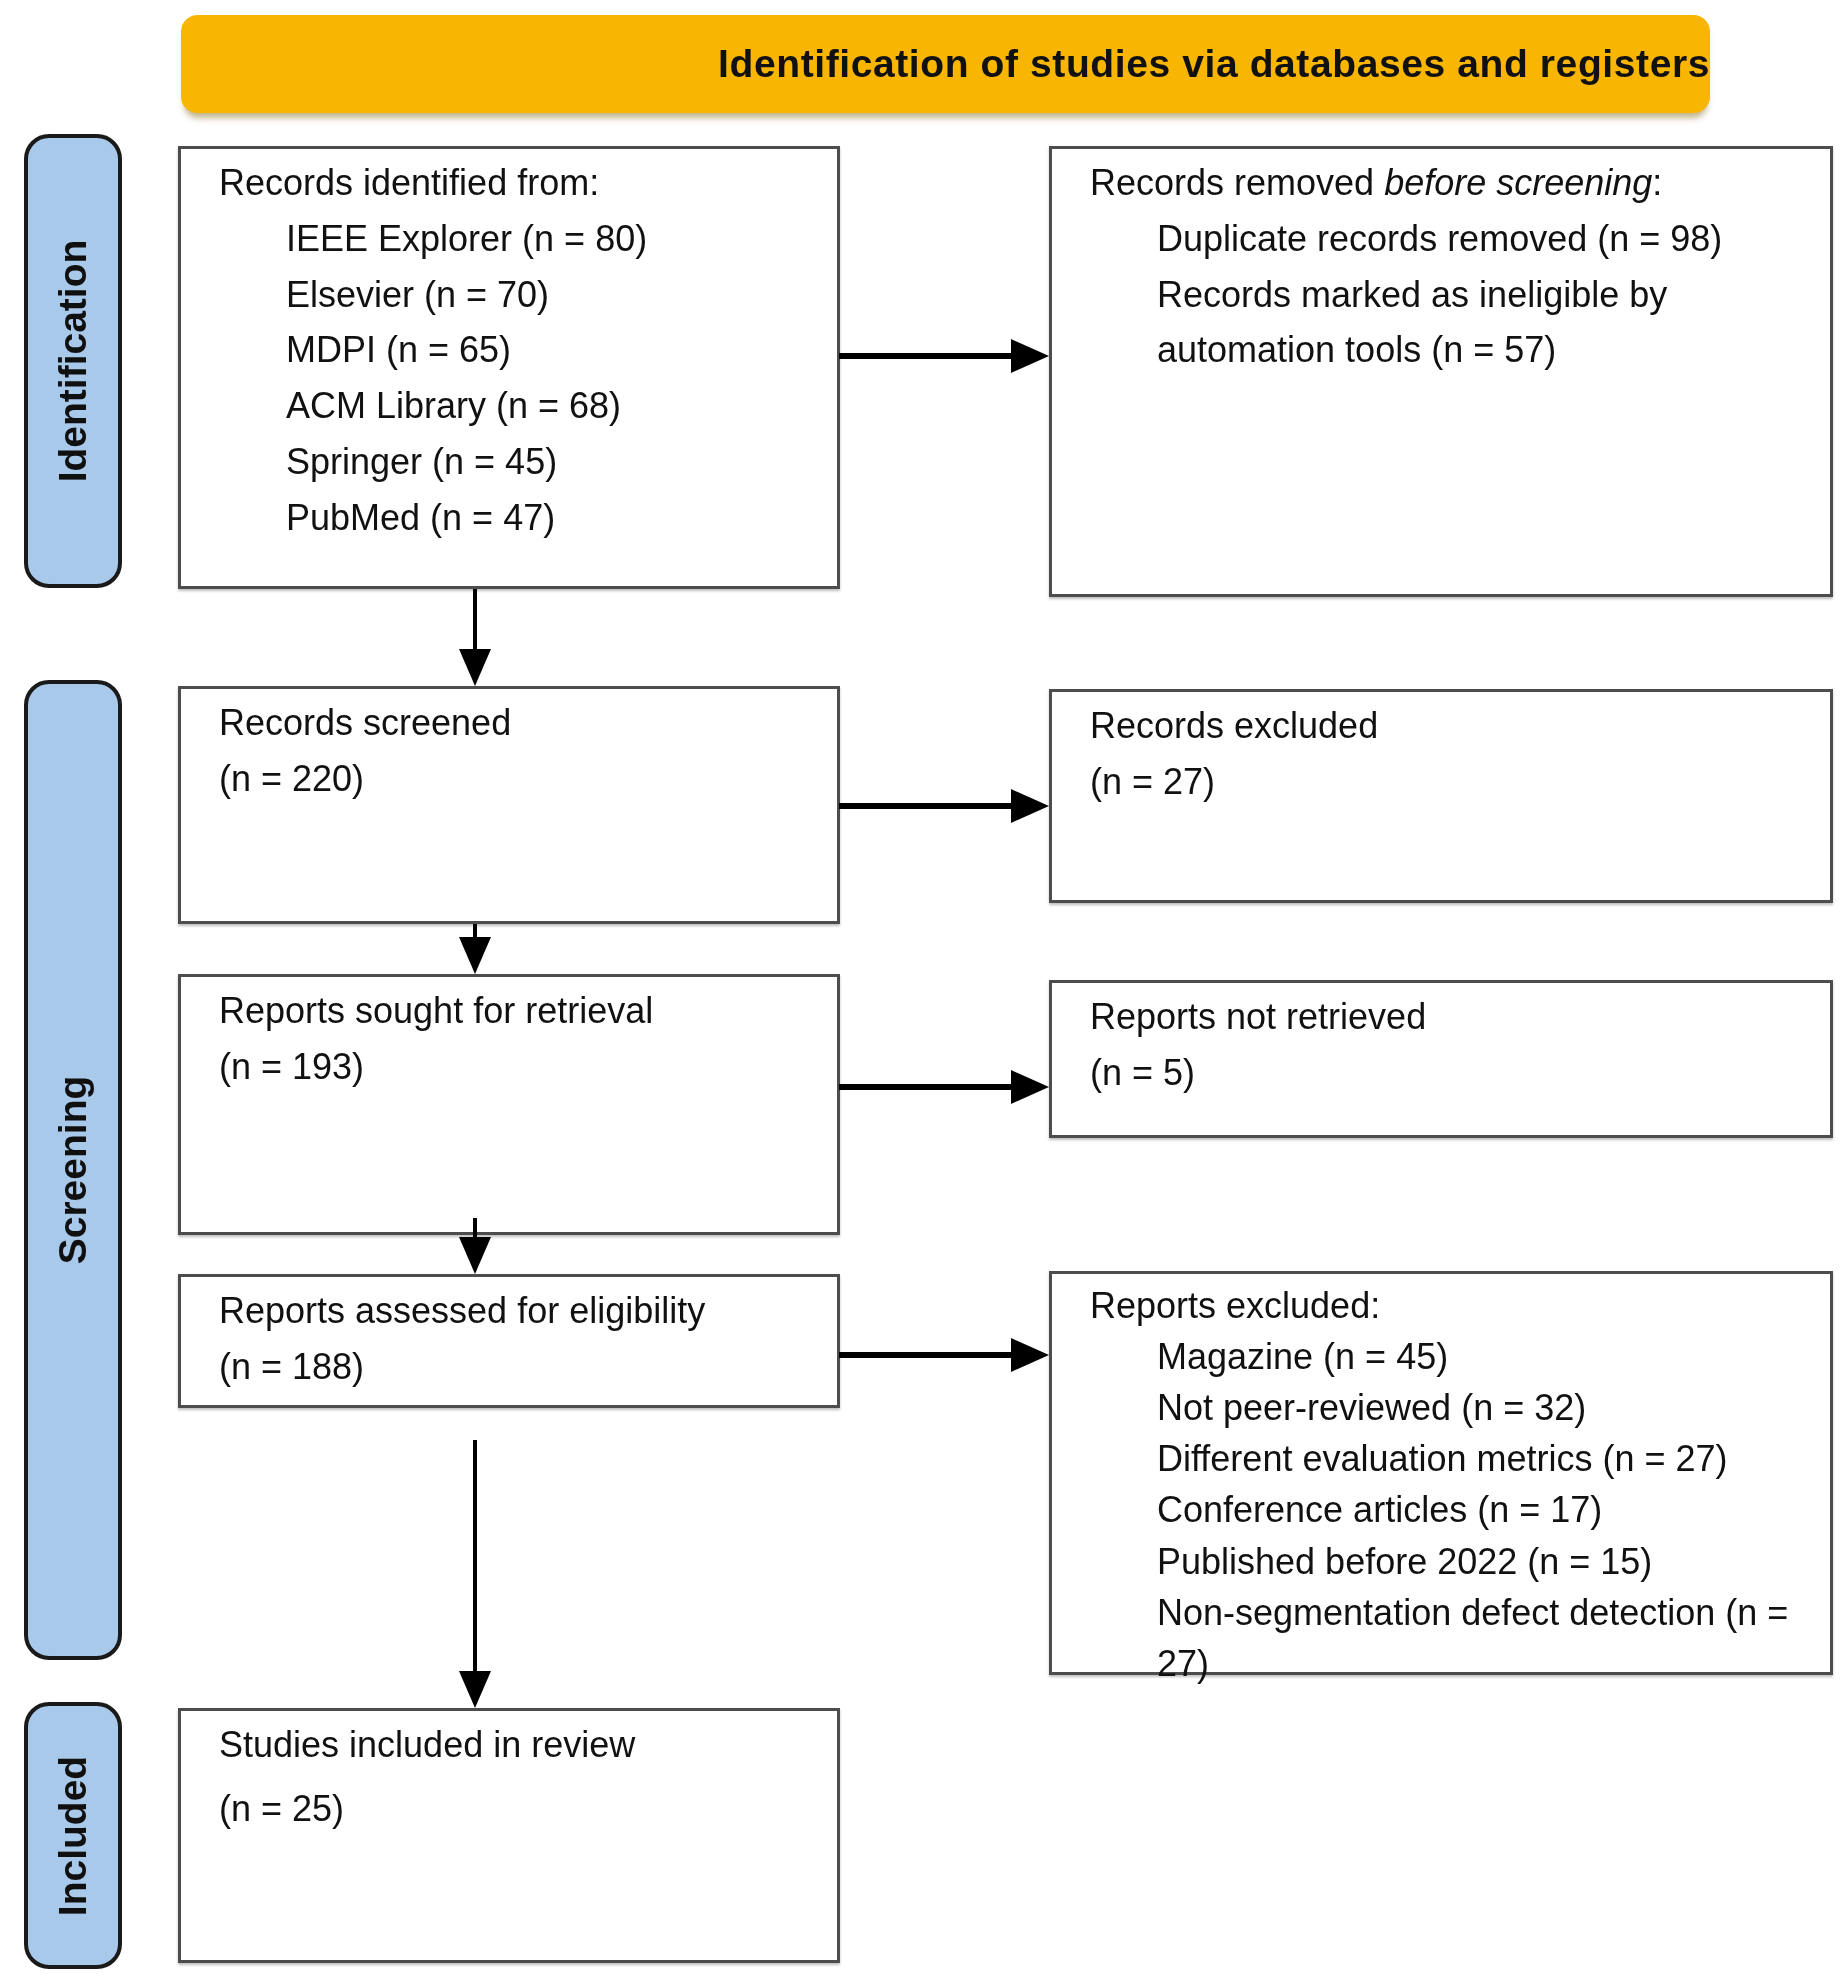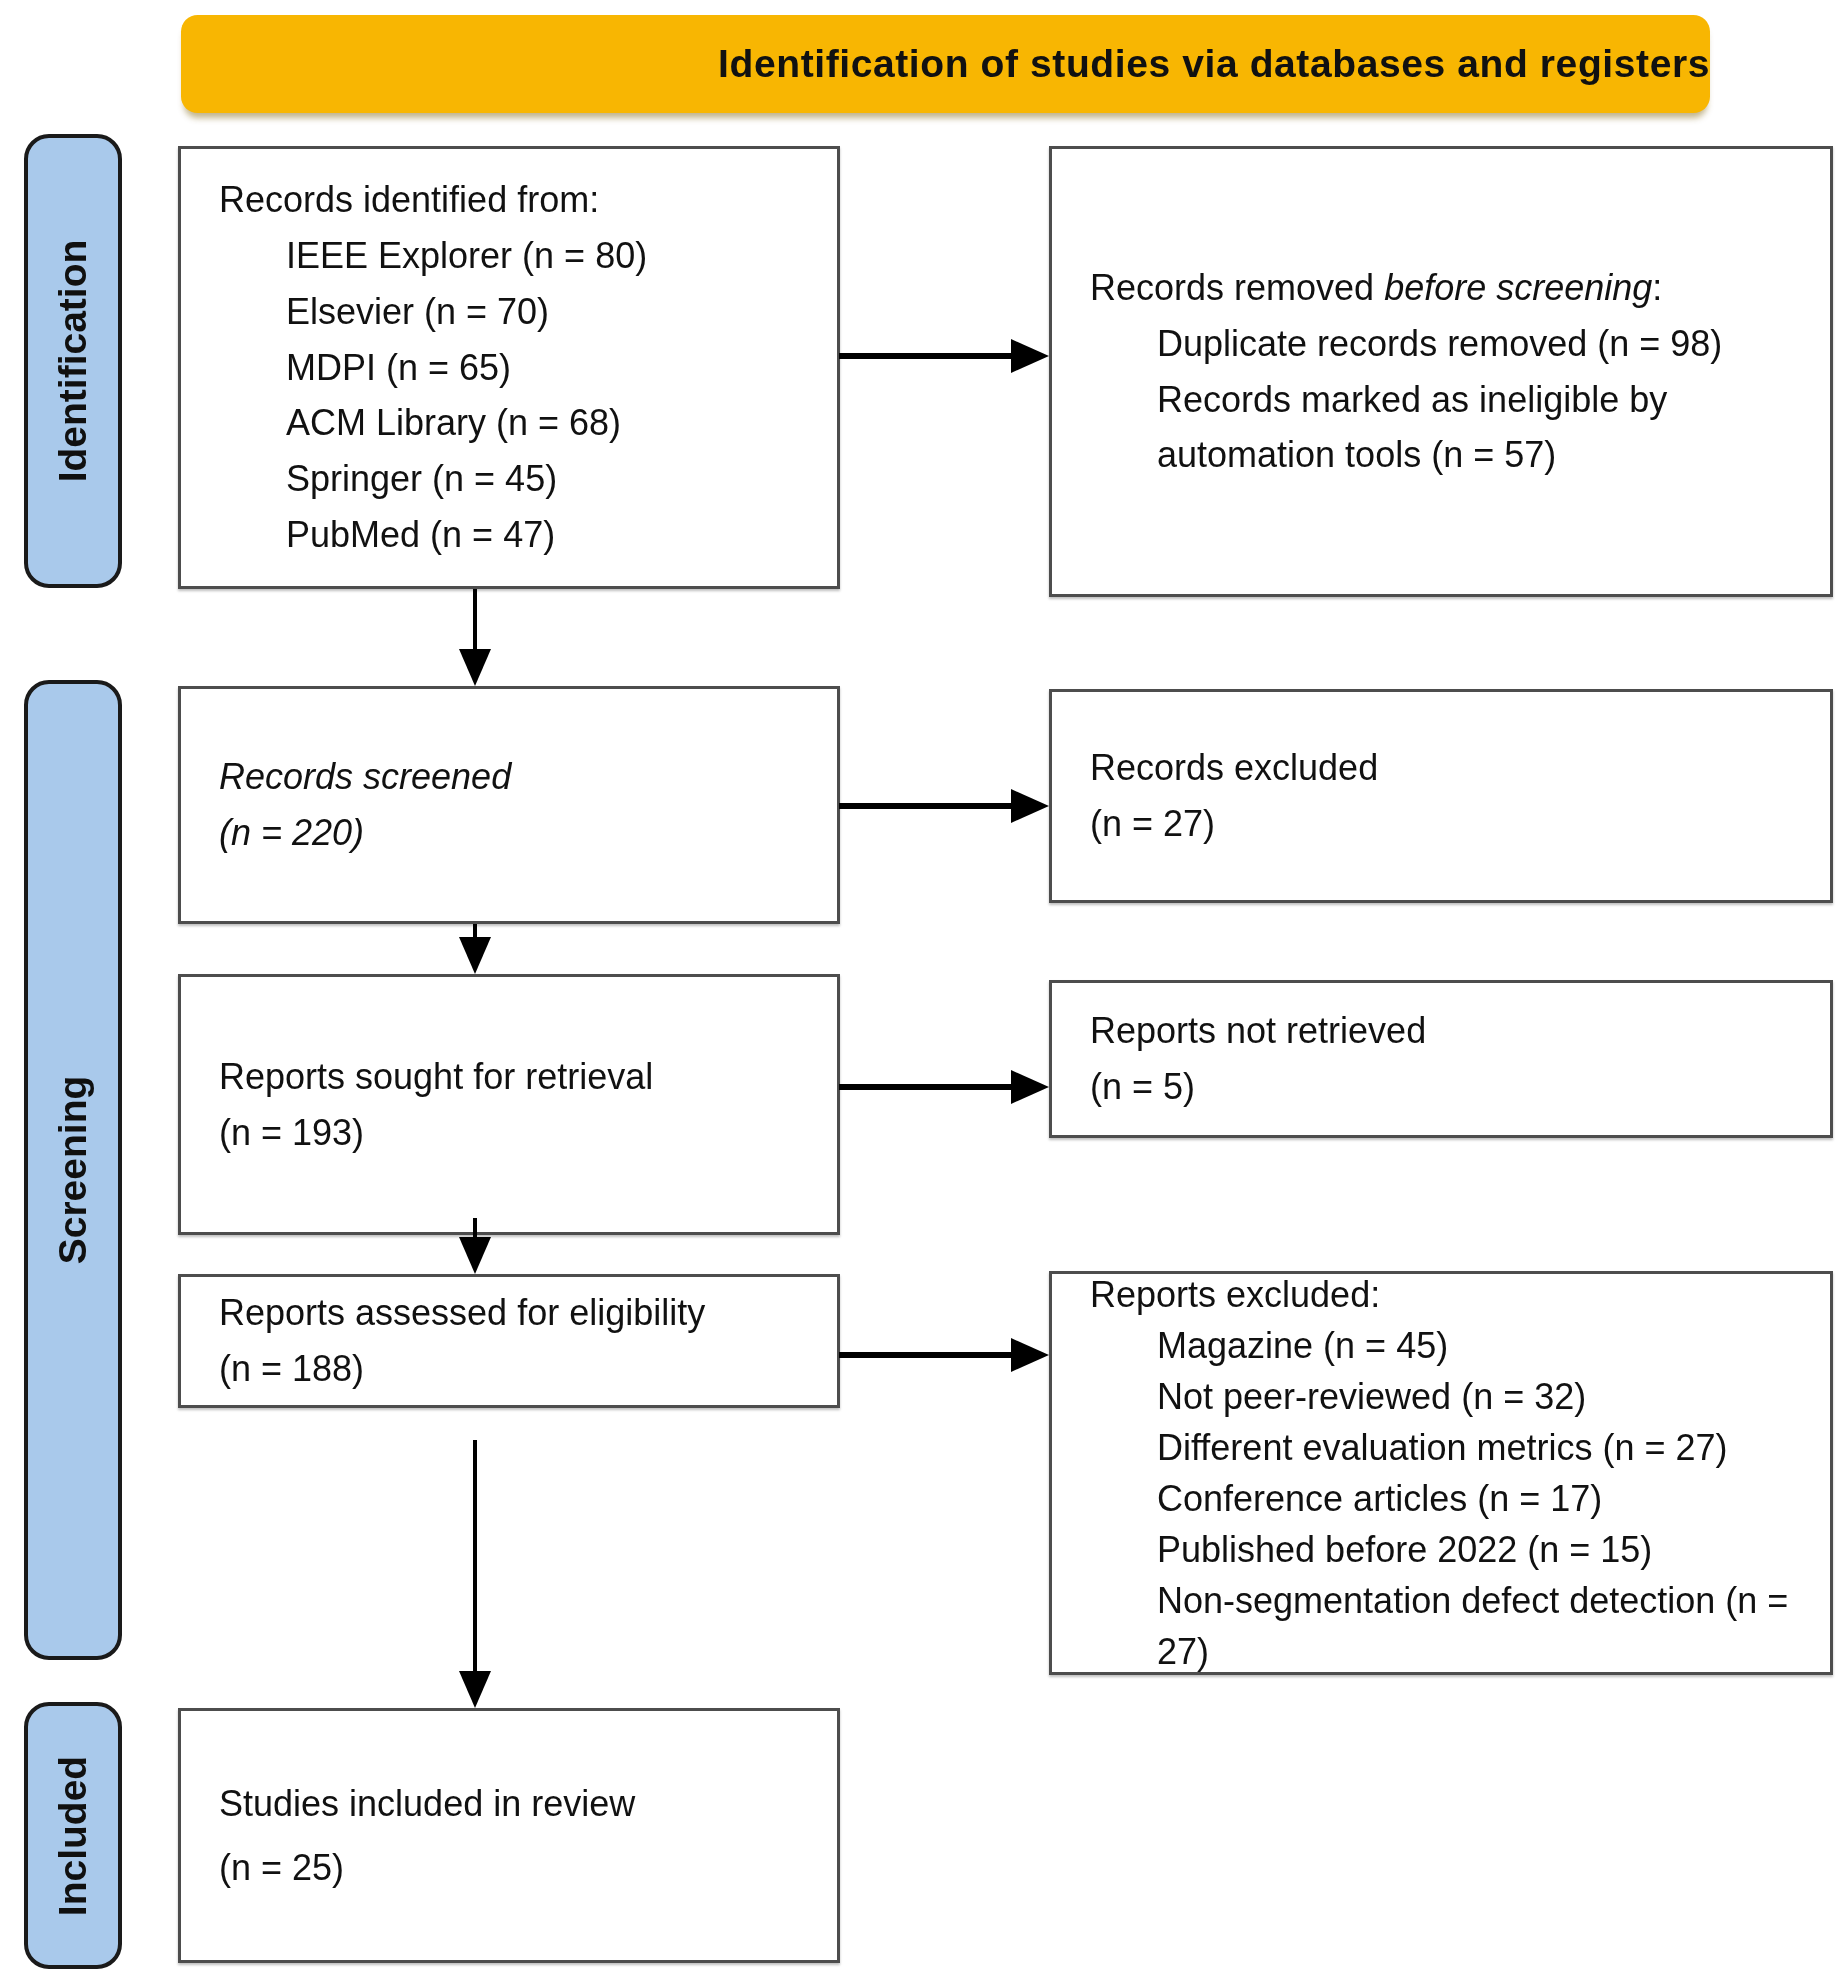--- a/index.html
+++ b/index.html
@@ -46,31 +46,31 @@
     white-space: nowrap;
     font-size: 39px; font-weight: bold; color: #101010;
   }
 
   
   .flow-box {
     position: absolute;
     background: #ffffff;
     border: 3.6px solid var(--box-border, #4D4D4D);
     box-sizing: border-box;
-    display: flex; flex-direction: column; justify-content: center;
+    display: flex; flex-direction: column; 
     padding: 6px 24px 6px 38px;
     font-size: 36px; line-height: 1.55;
     box-shadow: 0 2.4px 2.4px rgba(0,0,0,0.25);
   }
   .col-left  { left: 178px;  width: 662px; }
   .col-right { left: 1049px; width: 784px; }
 
   .box-records-identified { top: 146px;  height: 443px; }
   .box-records-removed    { top: 146px;  height: 451px; }
-  .box-records-screened   { top: 686px; height: 238px; font-style: italic; }
+  .box-records-screened   { top: 686px; height: 238px; }
   .box-records-excluded   { top: 689px; height: 214px; }
   .box-reports-sought     { top: 974px; height: 261px; }
   .box-reports-not-retrieved { top: 980px; height: 158px; }
   .box-reports-assessed   { top: 1274px; height: 134px; }
   .box-reports-excluded   { top: 1271px; height: 404px; line-height: 1.42; }
   .box-studies-included   { top: 1708px; height: 255px; gap: 8px; }
 
   .indent { padding-left: 67px; }
   .italic { font-style: italic; }
 

